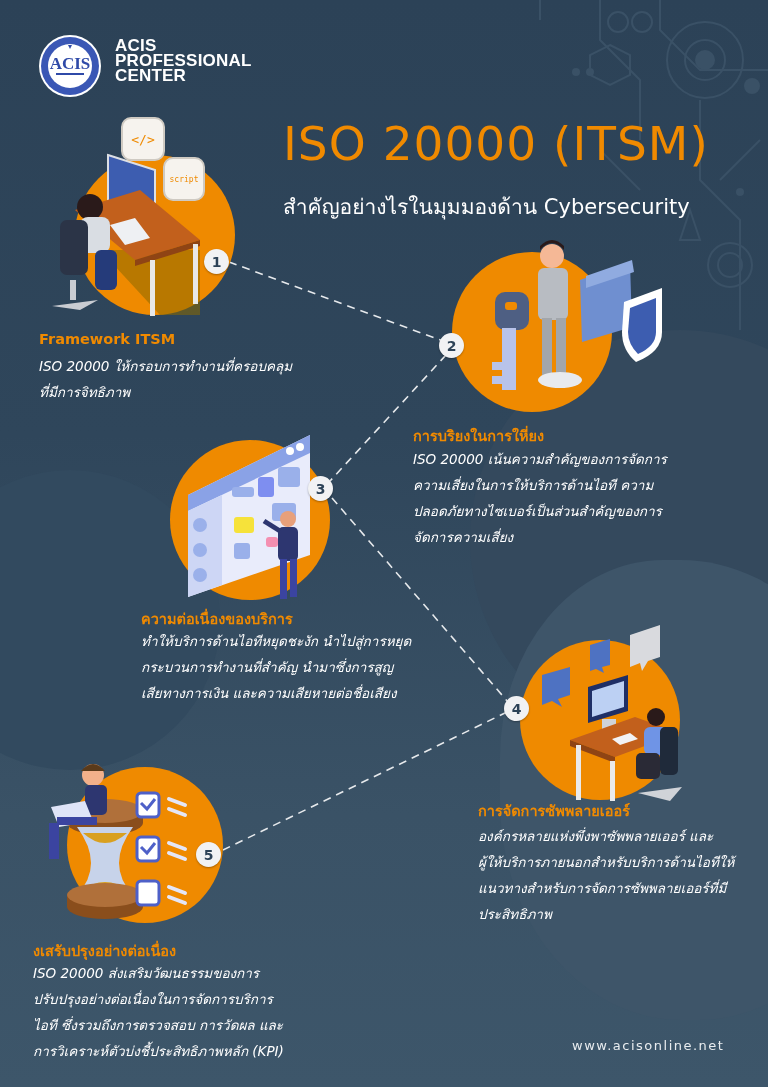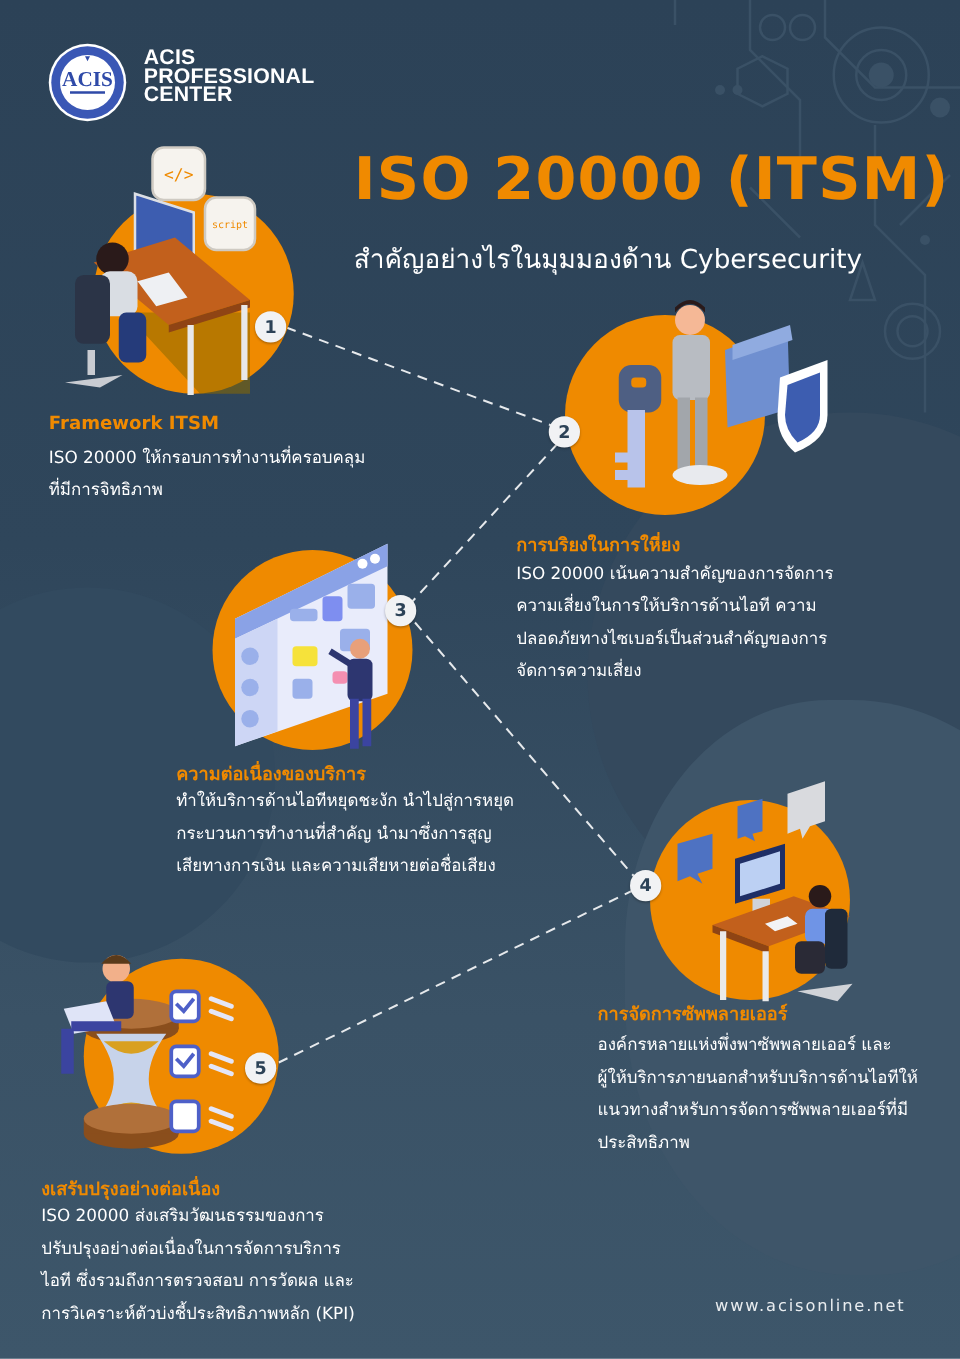--- a/index.html
+++ b/index.html
@@ -13,27 +13,27 @@
   .abs { position: absolute; }
   .circuit { position: absolute; left: 0; top: 0; width: 768px; height: 1087px; pointer-events: none; }
   .blob { position: absolute; background: #3e5569; border-radius: 50%; }
 
   
   .logo { left: 36px; top: 33px; width: 70px; height: 66px; }
   .brand { left: 115px; top: 38px; font-family: "Liberation Sans", sans-serif; font-weight: bold; font-size: 17px; line-height: 15px; color: #ffffff; letter-spacing: 0.2px; }
   .brand div { display: block; }
 
   
-  .title { left: 283px; top: 116px; font-family: "DejaVu Sans", sans-serif; font-size: 47px; font-weight: bold; color: #f08a00; letter-spacing: 1px; white-space: nowrap; }
+  .title { left: 283px; top: 116px; font-family: "DejaVu Sans", sans-serif; font-size: 47px; font-weight: normal; color: #f08a00; letter-spacing: 1px; white-space: nowrap; }
   .subtitle { left: 283px; top: 190px; font-size: 21px; color: #ffffff; white-space: nowrap; text-align: center; }
 
   
   .sec-head { font-size: 14.5px; font-weight: bold; color: #f08a00; white-space: nowrap; }
   .sec-body { font-size: 13.5px; line-height: 26px; color: #ffffff; white-space: nowrap; }
-  .sec-body div { display: block; }
+  .sec-body div { display: block; font-style: italic; }
 
   
   .badge {
     position: absolute; width: 25px; height: 25px; border-radius: 50%;
     background: #f1f2f4; color: #2c4257; font-weight: bold; font-size: 14px;
     display: flex; align-items: center; justify-content: center;
     box-shadow: 0 1px 2px rgba(0,0,0,0.3);
   }
   .illus { position: absolute; }
   .url { left: 572px; top: 1038px; font-size: 13px; letter-spacing: 1.5px; color: #e8ecef; }

